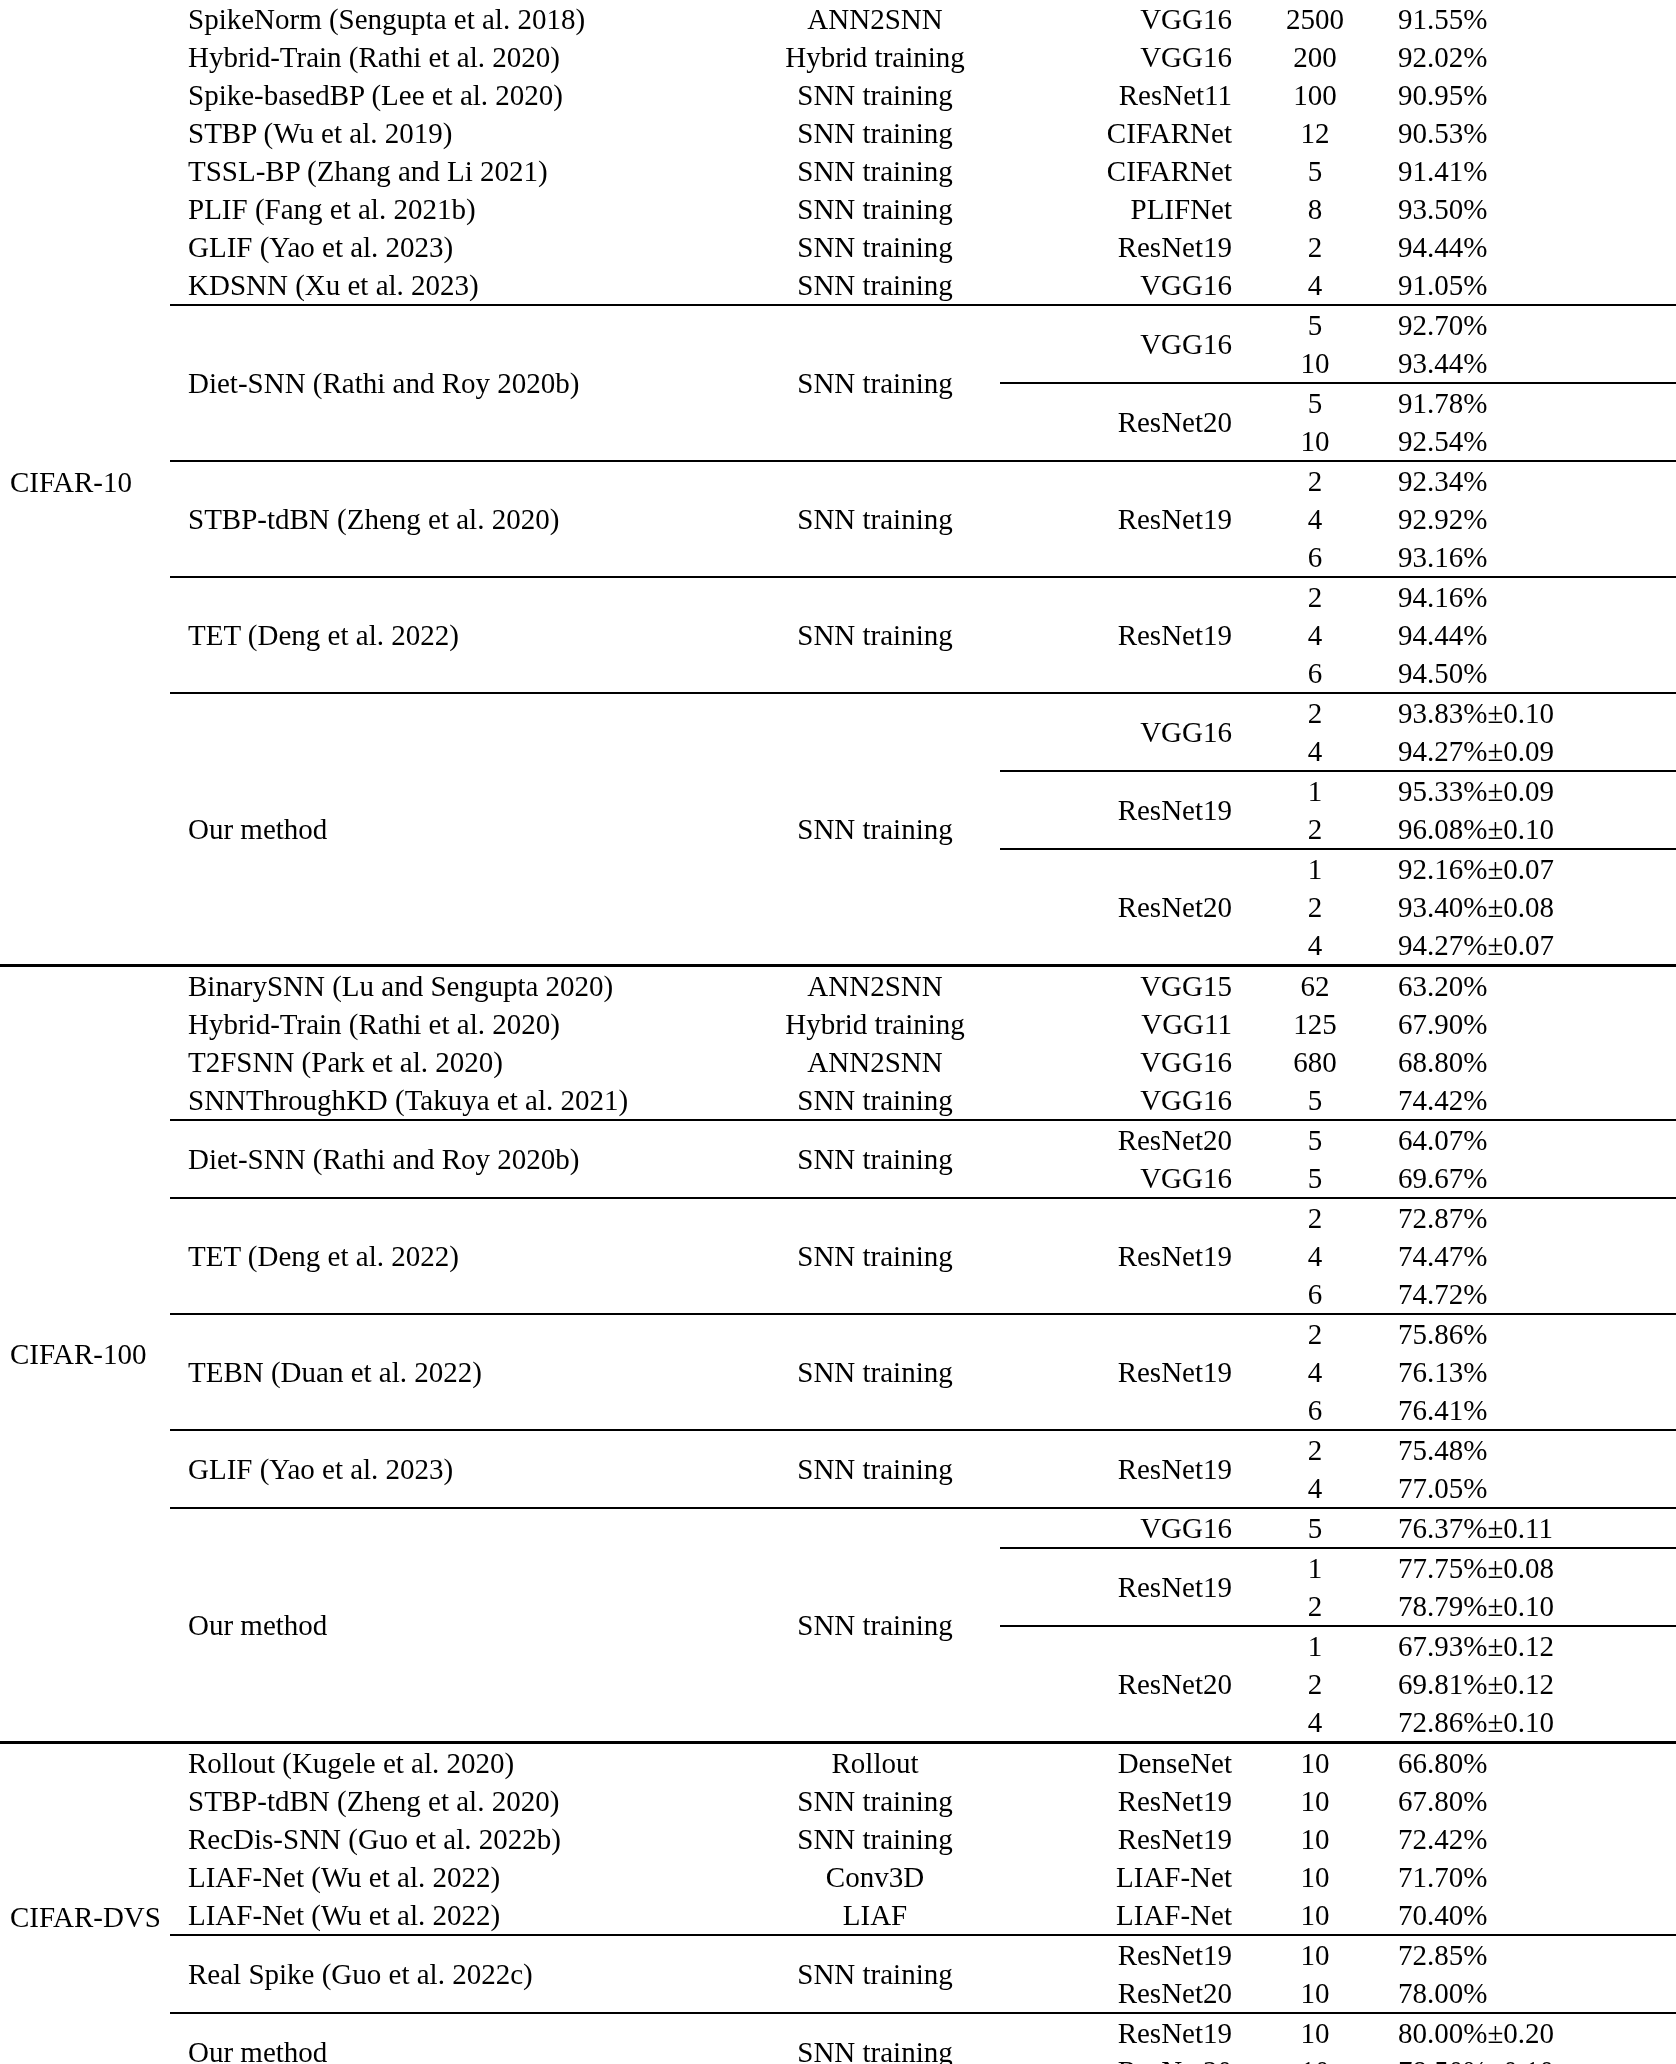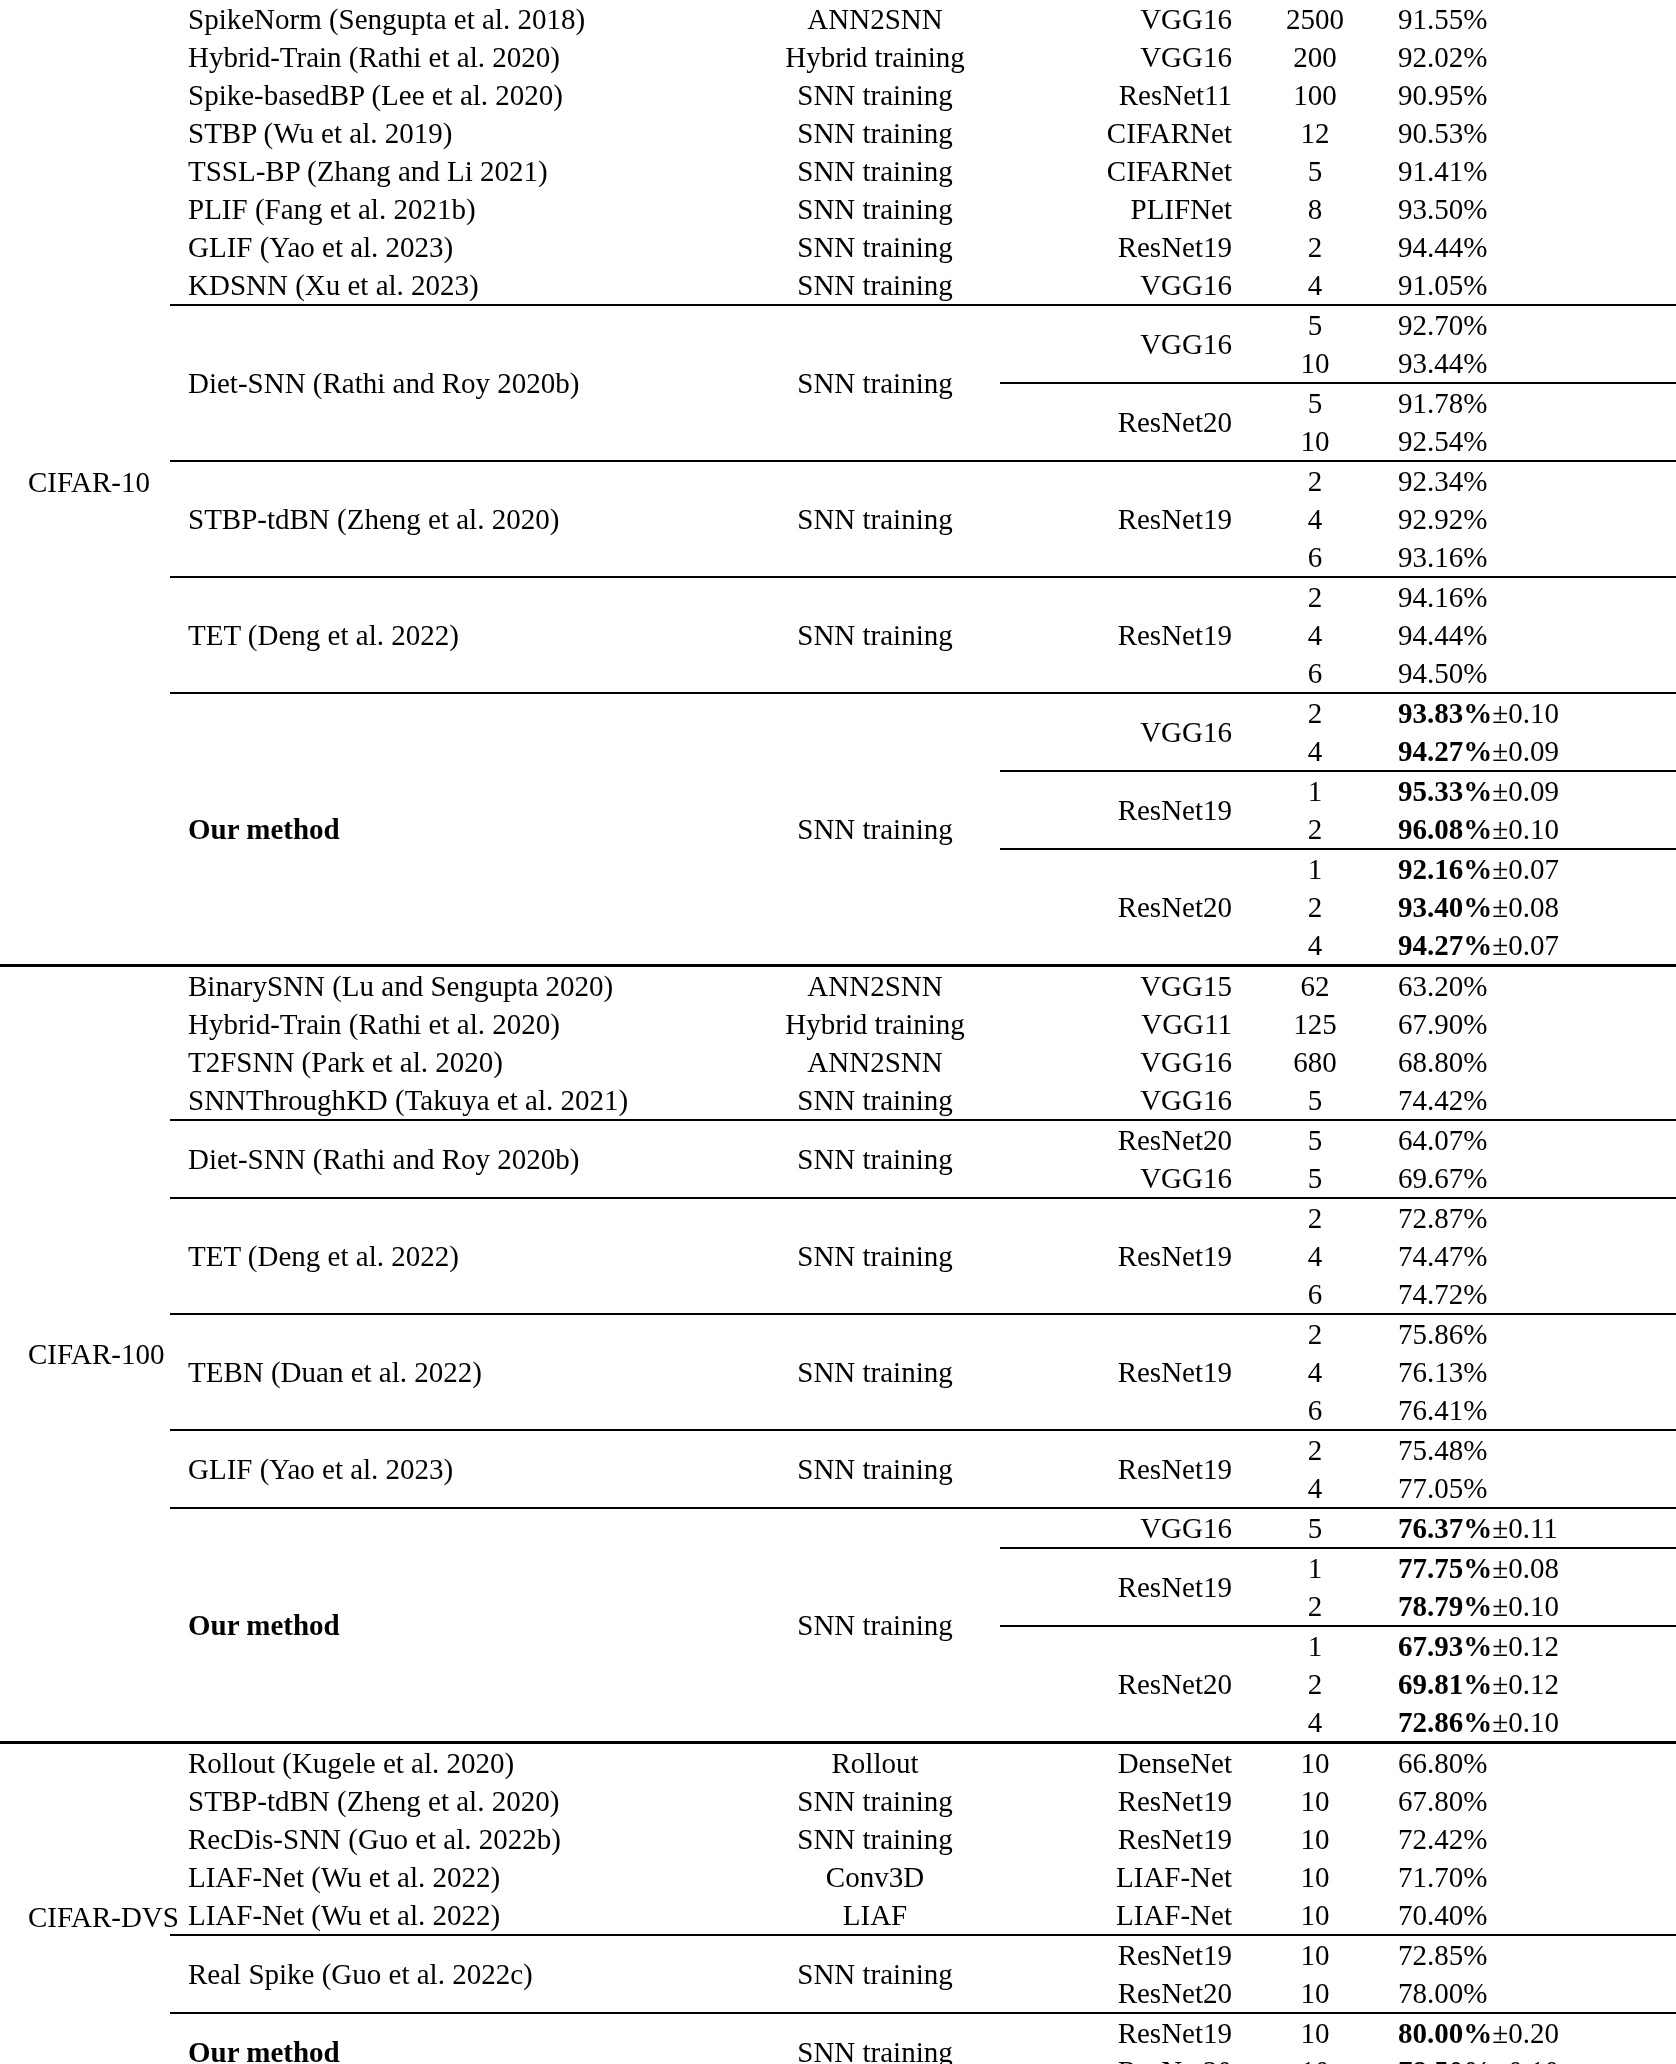--- a/index.html
+++ b/index.html
@@ -36,27 +36,27 @@
   table.results td {
     padding: 0;
     vertical-align: middle;
     border: 0;
     height: 38px;
   }
   .cell {
     padding: 4px 8px;
     white-space: nowrap;
   }
-  .ds      { text-align: left;  padding-left: 28px; }
+  .ds      { text-align: left;  padding-left: 10px; }
   .method  { text-align: left;  padding-left: 18px; }
   .type    { text-align: center; }
   .arch    { text-align: right; }
   .steps   { text-align: center; }
   .acc     { }
-  .bold    { font-weight: bold; }
+  .bold    { font-weight: normal; }
   .err     { font-weight: normal; }
 
   
   .bt-full  { border-top: 3px solid #000 !important; }
   .bt-sub   { border-top: 2px solid #000 !important; }
 </style>
 </head>
 <body>
 
 <div class="page">

